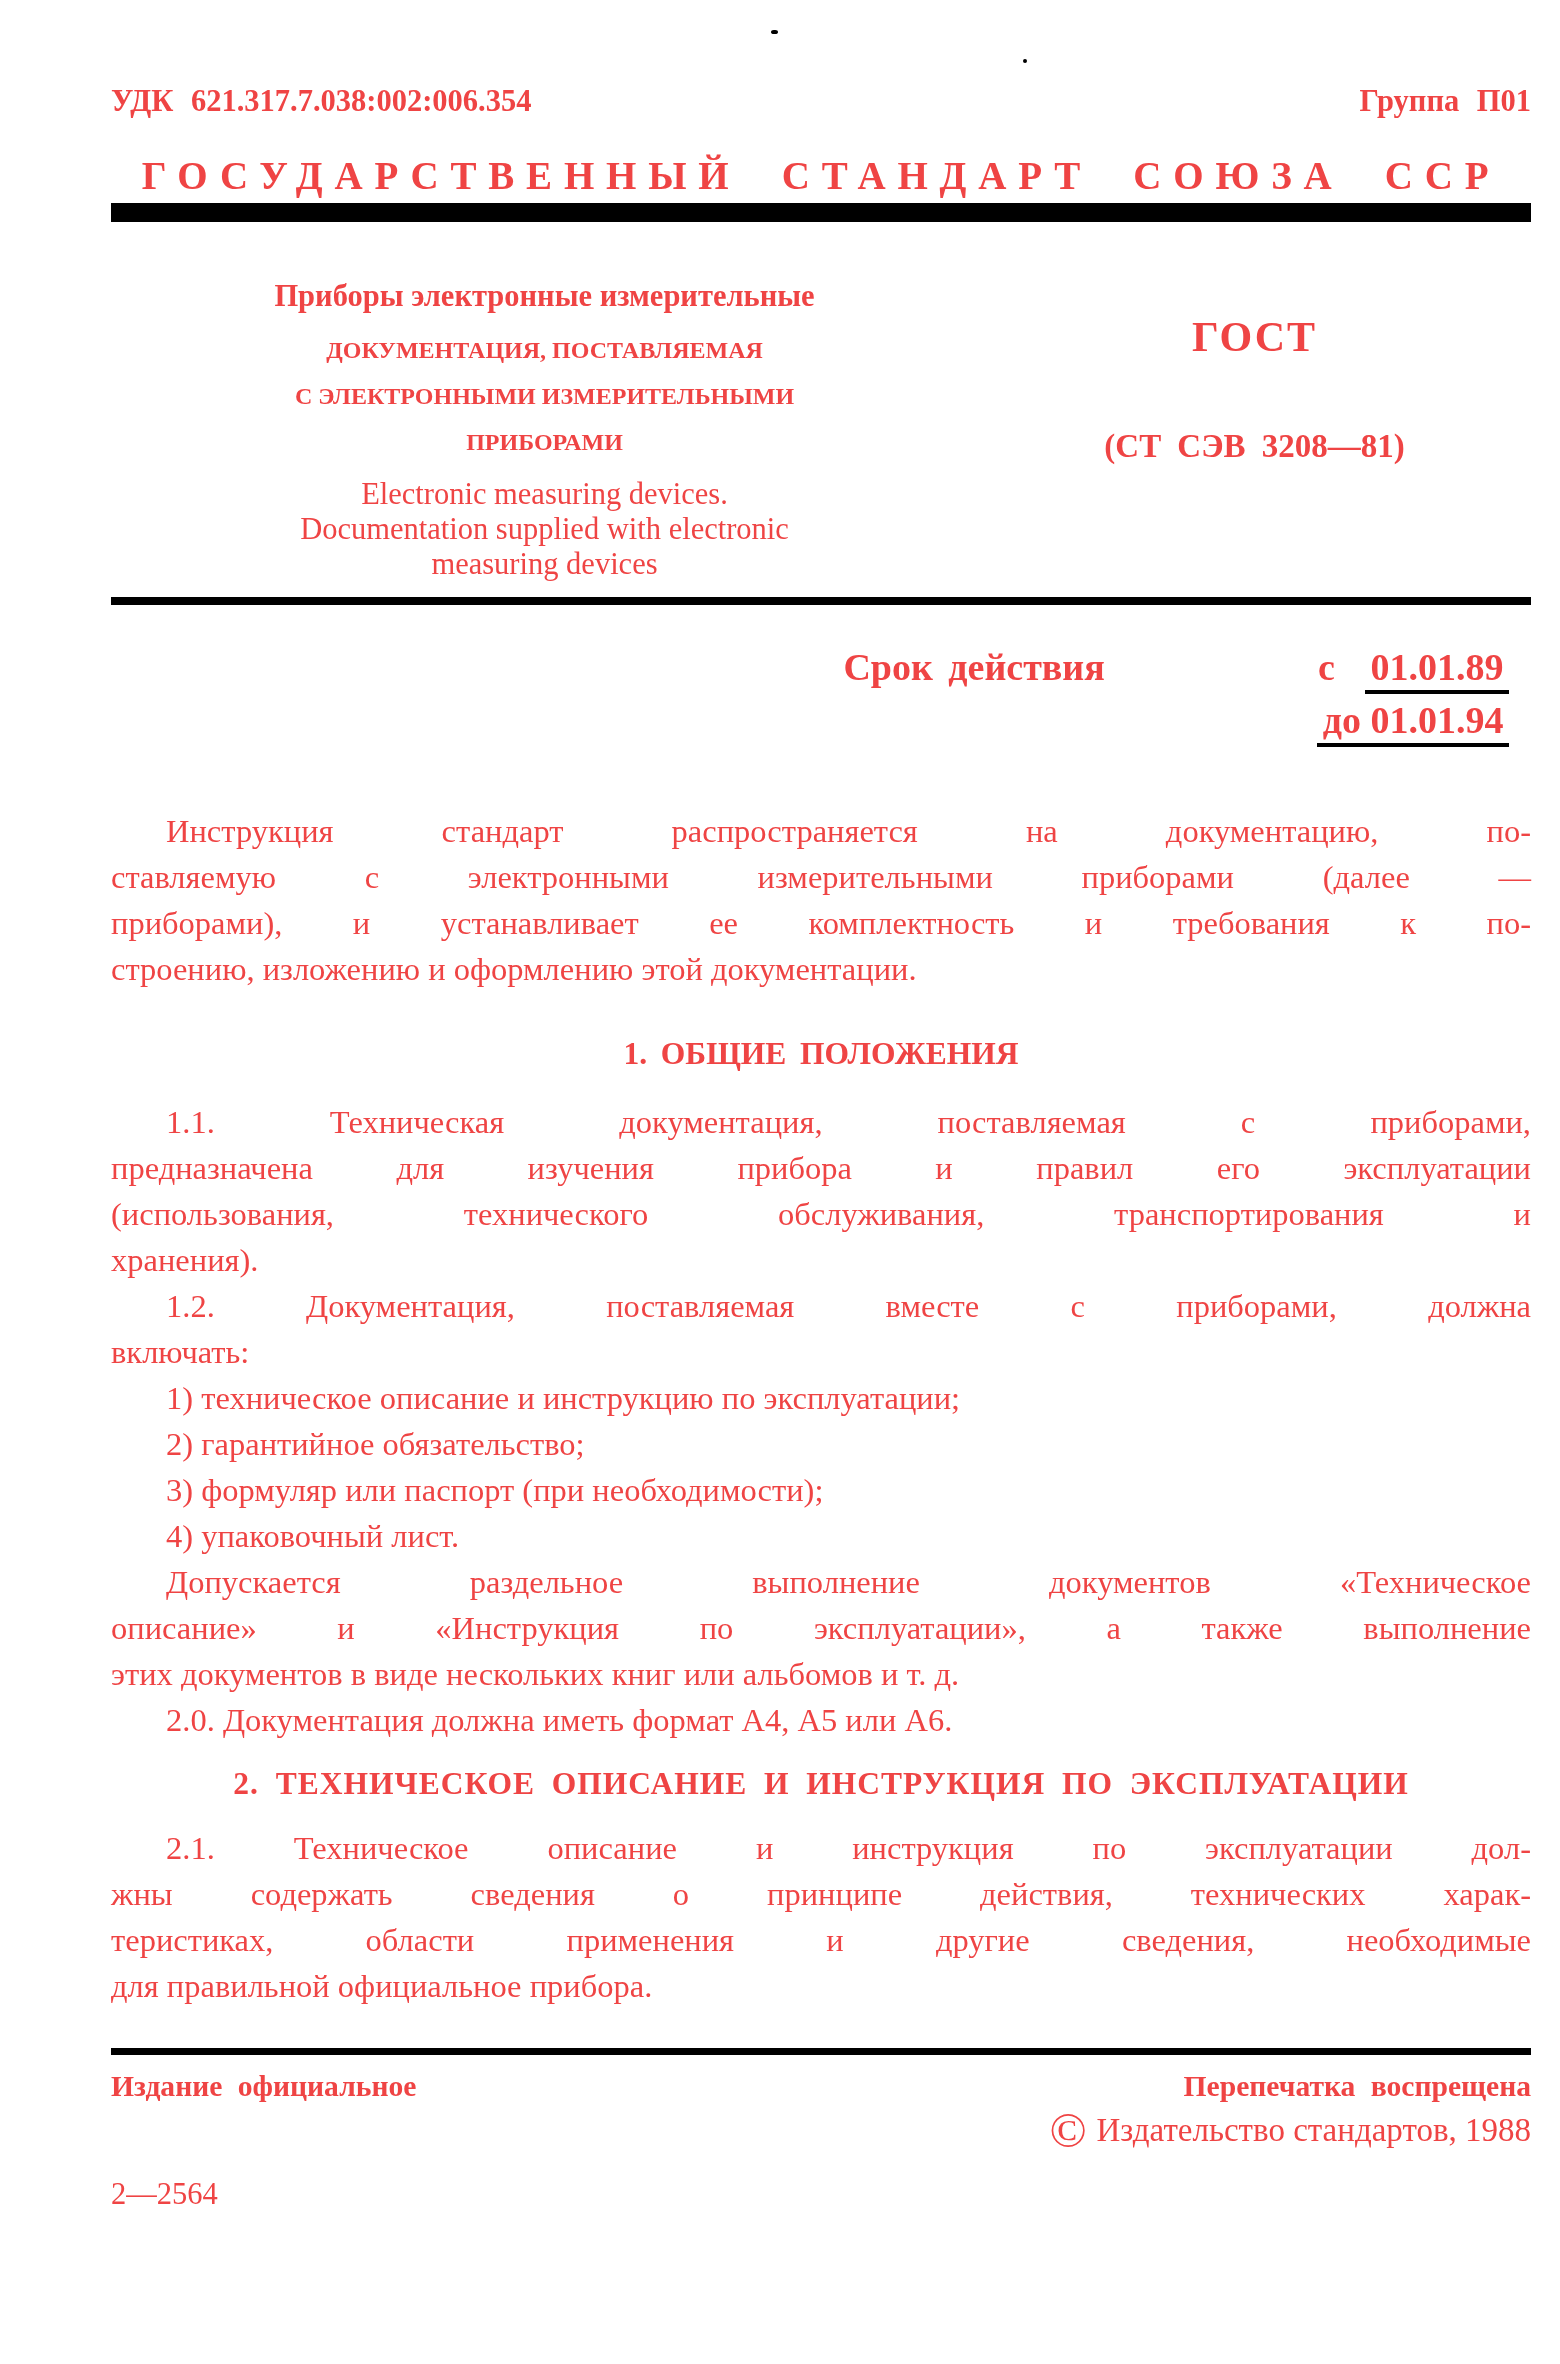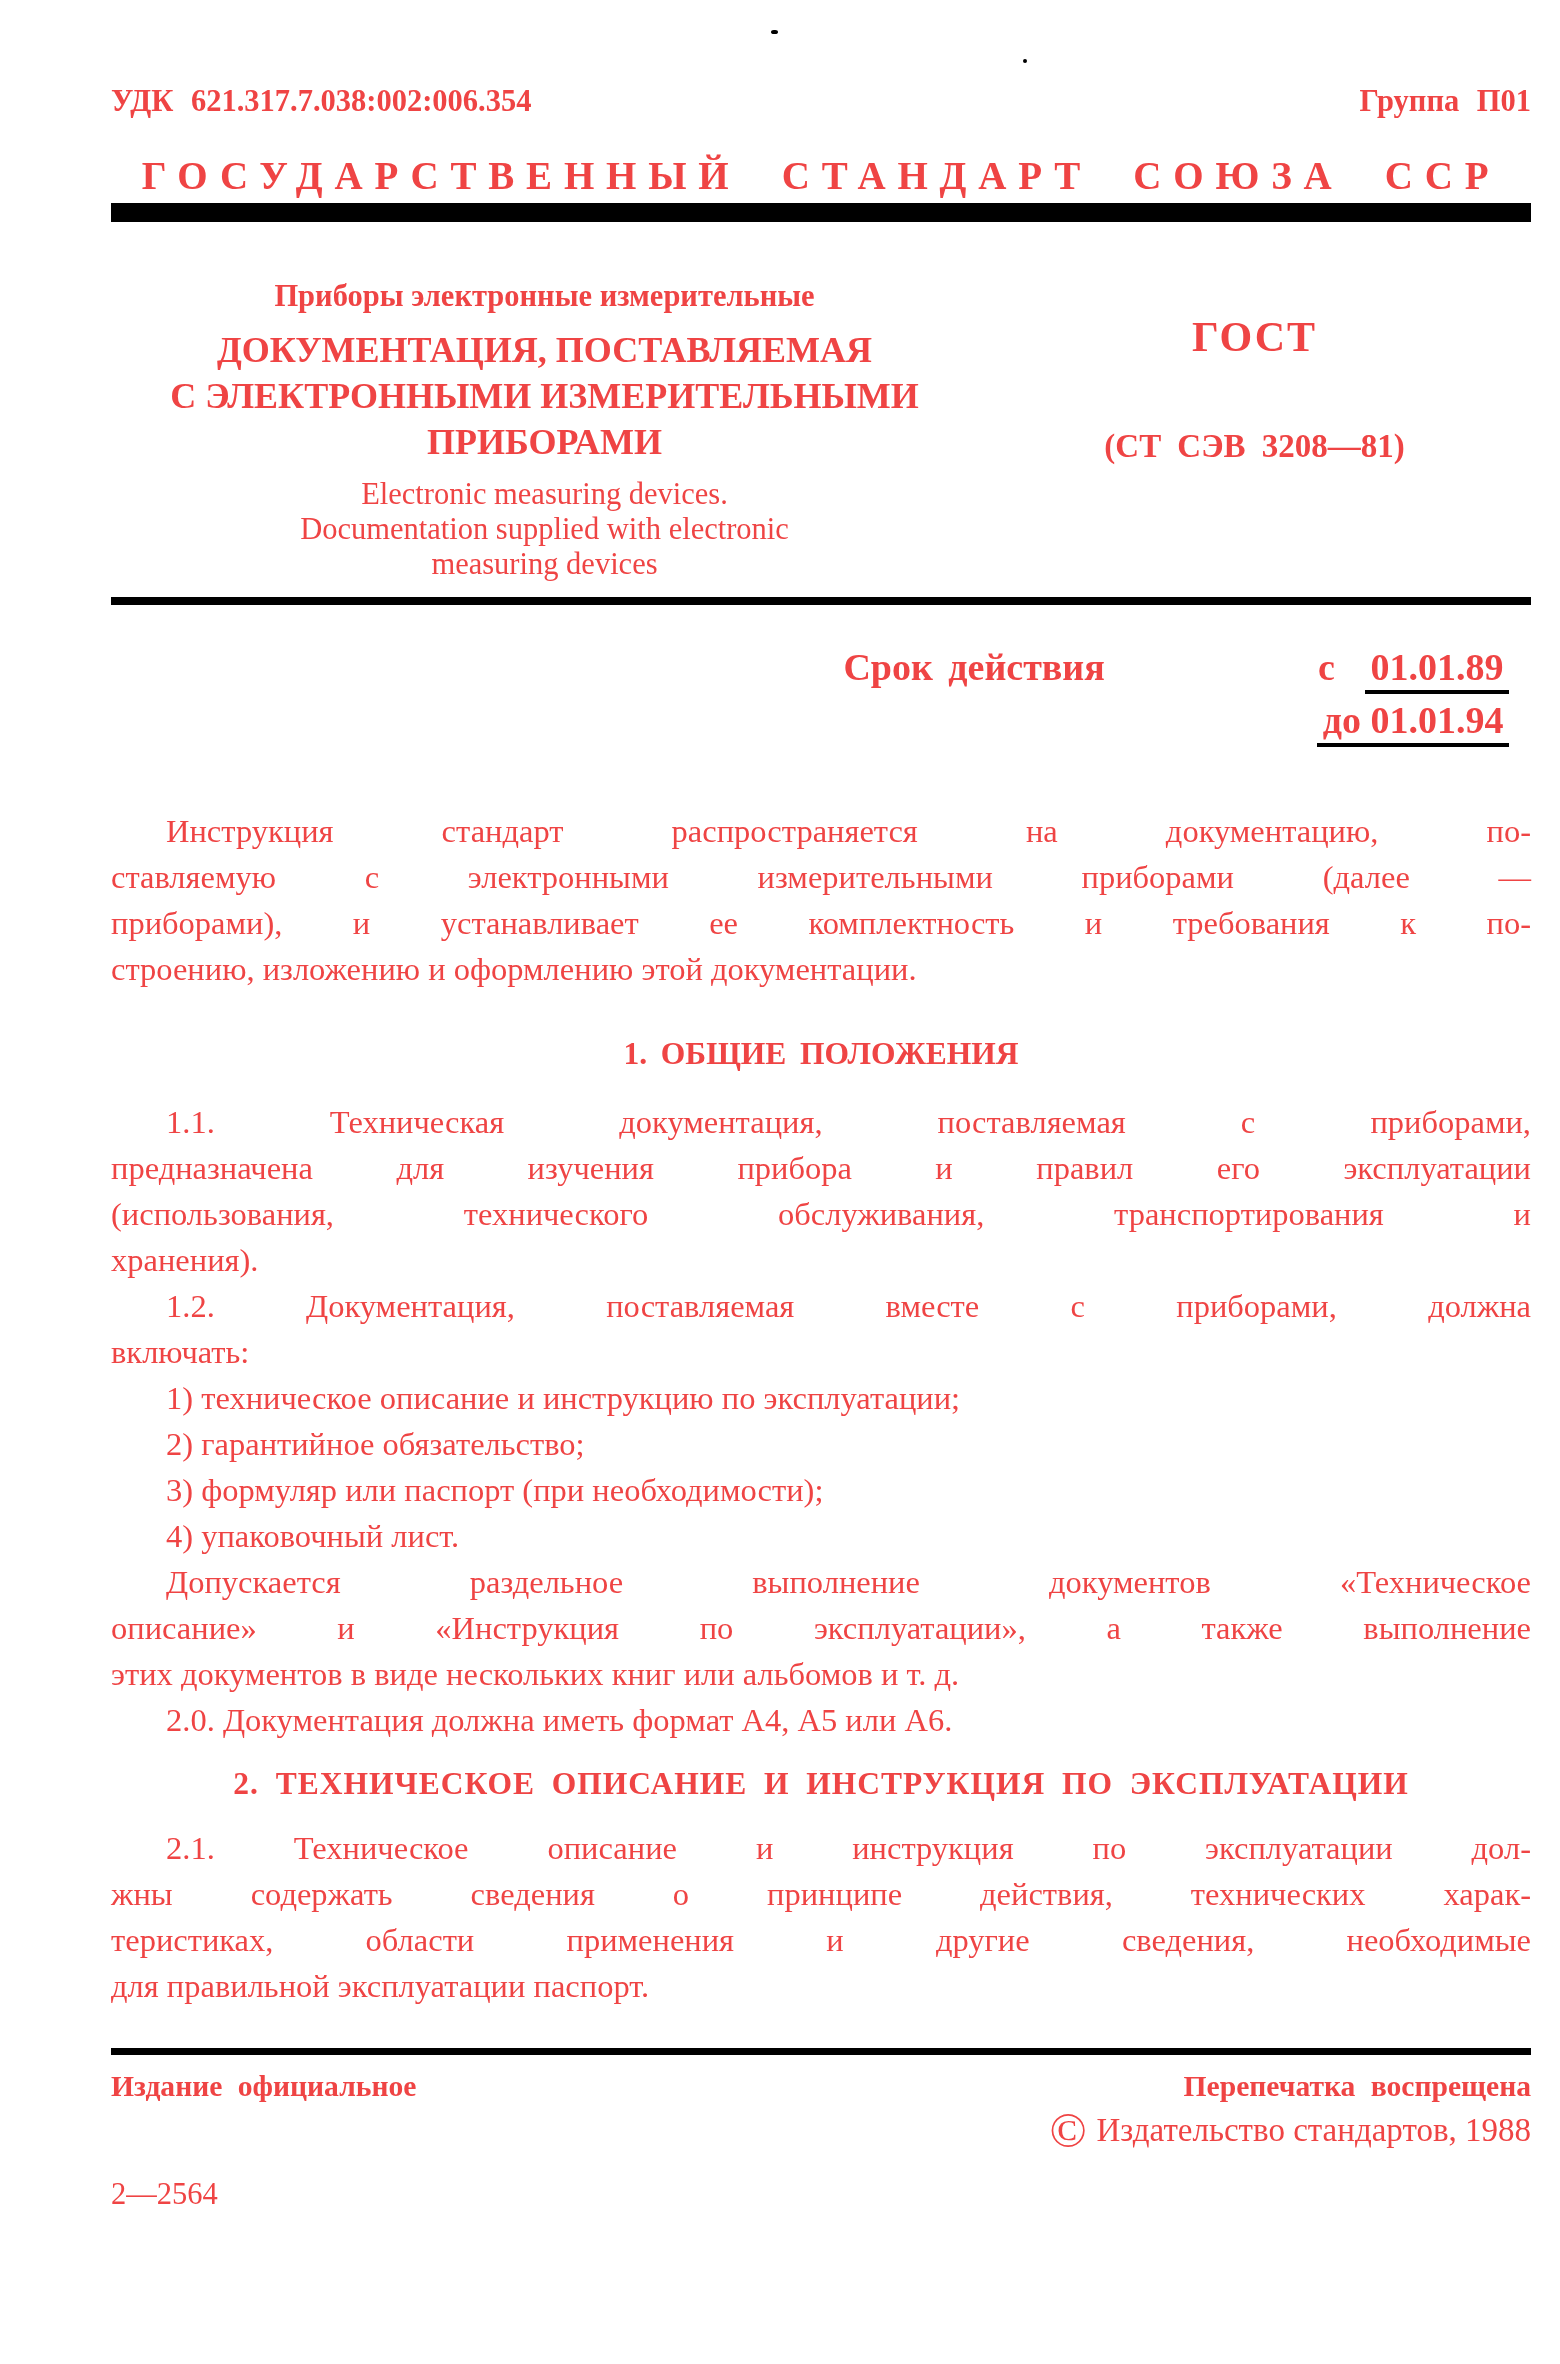--- a/index.html
+++ b/index.html
@@ -25,21 +25,21 @@
   
   .banner{margin-top:35px;text-align:center;font-weight:bold;font-size:39px;
     line-height:45px;letter-spacing:11.8px;word-spacing:19.7px;white-space:nowrap;}
   .bar{height:18.7px;background:#000;margin-top:4.9px;}
 
   
   .title-wrap{display:flex;margin-top:57px;}
   .tw-left{flex:0 0 867px;text-align:center;}
   .tw-right{flex:1;text-align:center;}
   .subject{font-weight:bold;font-size:30.5px;line-height:35px;}
-  .title-main{font-weight:bold;font-size:36px;line-height:46px;margin-top:13.8px;}
+  .title-main{font-weight:bold;font-size:24px;line-height:46px;margin-top:13.8px;}
   .title-en{font-size:30.5px;line-height:35px;margin-top:11.8px;}
   .gost{font-weight:bold;font-size:42px;line-height:42px;margin-top:37px;letter-spacing:2px;}
   .gost-num{font-weight:bold;font-size:42px;line-height:42px;margin-top:24.6px;}
   .st-sev{font-weight:bold;font-size:33px;line-height:35px;margin-top:71px;word-spacing:7.9px;}
   .okstu{font-size:30.5px;line-height:30.5px;margin-top:5.9px;word-spacing:7.9px;}
   .rule1{height:7.9px;background:#000;margin-top:14.8px;}
 
   
   .validity{display:flex;justify-content:flex-end;align-items:flex-start;
     margin-top:45px;font-weight:bold;font-size:38px;line-height:35px;padding-right:21.7px;}
@@ -151,21 +151,21 @@
 
     <div class="ll in">2.0. Документация должна иметь формат А4, А5 или А6.</div>
   </div>
 
   <div class="h2">2. ТЕХНИЧЕСКОЕ ОПИСАНИЕ И ИНСТРУКЦИЯ ПО ЭКСПЛУАТАЦИИ</div>
 
   <div class="body">
     <div class="jl in">2.1. Техническое описание и инструкция по эксплуатации дол-</div>
     <div class="jl">жны содержать сведения о принципе действия, технических харак-</div>
     <div class="jl">теристиках, области применения и другие сведения, необходимые</div>
-    <div class="ll">для правильной эксплуатации паспорт.</div>
+    <div class="ll">для правильной официальное прибора.</div>
   </div>
 
   <div class="rule2"></div>
 
   <div class="footer-row">
     <span>Издание официальное</span>
     <span>Перепечатка воспрещена</span>
   </div>
 
   <div class="copyright-row">

